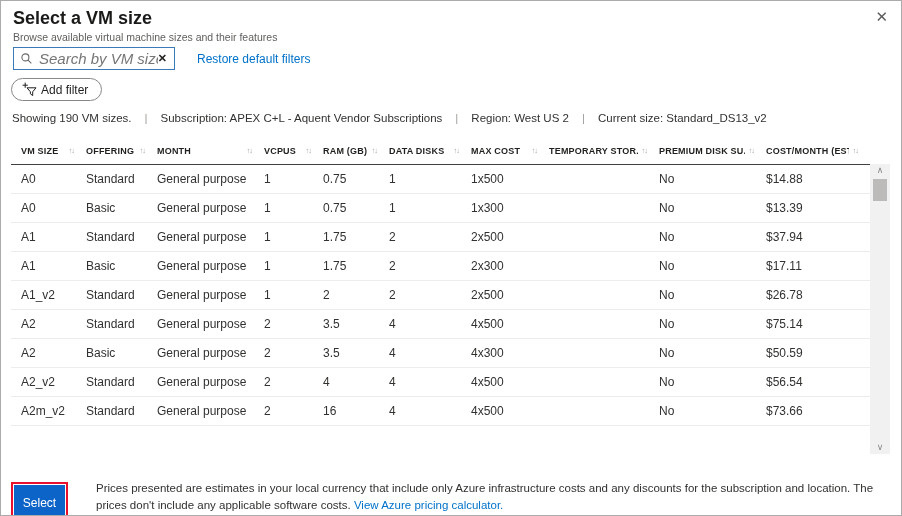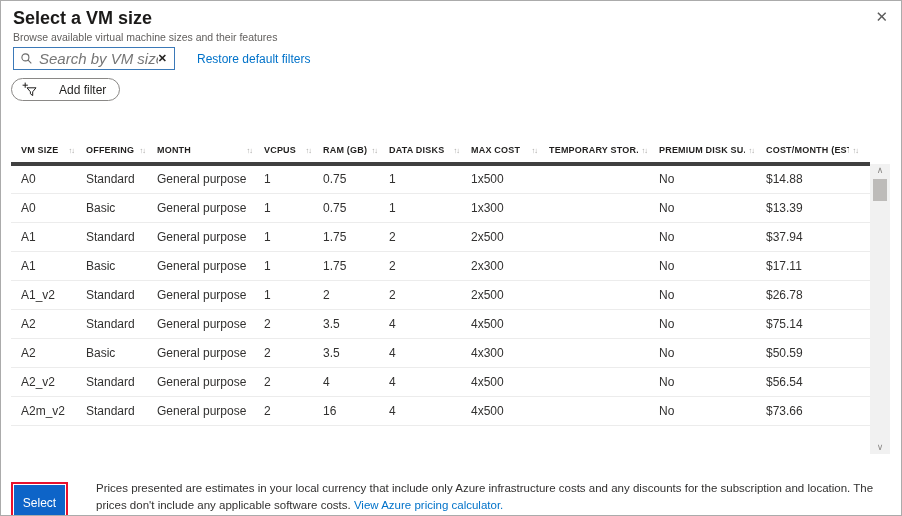--- a/index.html
+++ b/index.html
@@ -21,33 +21,33 @@
   .searchbox svg { flex:0 0 auto; margin-right:7px; }
   .searchbox input {
     flex:1 1 auto; min-width:0; border:none; outline:none; font-size:15px;
     font-family:"Liberation Sans", sans-serif; color:#323130; background:transparent;
   }
   .searchbox input::placeholder { font-style:italic; color:#767676; }
   .clear-x { font-size:11px; font-weight:700; color:#252423; cursor:pointer; line-height:1; }
   .restore-link { position:absolute; left:196px; top:51px; font-size:12px; color:#0072c9; text-decoration:none; cursor:pointer; }
   .add-filter {
     position:absolute; left:10px; top:77px; height:23px; display:inline-flex; align-items:center;
-    gap:22px; padding:0 13px 0 10px; border:1px solid #8a8886; border-radius:12px;
+    gap:4px; padding:0 13px 0 10px; border:1px solid #8a8886; border-radius:12px;
     background:#fff; font-size:12px; color:#201f1e; cursor:pointer;
   }
   
   .status-bar { position:absolute; left:11px; top:111px; font-size:11.5px; color:#323130; white-space:nowrap; }
   .status-bar .sep { color:#a19f9d; margin:0 13px; }
   
   table.vm {
     position:absolute; left:10px; top:137px; width:859px;
     border-collapse:collapse; table-layout:fixed;
   }
   table.vm th {
-    height:26px; border-bottom:4px solid #404040; font-size:9px; font-weight:700;
+    height:26px; border-bottom:1px solid #404040; font-size:9px; font-weight:700;
     color:#201f1e; letter-spacing:0.2px; text-align:left; vertical-align:middle;
   }
   .th-inner { display:flex; align-items:center; padding-right:12px; }
   th.first .th-inner, td.first { padding-left:10px; }
   .th-label { white-space:nowrap; overflow:hidden; }
   .sort { margin-left:auto; font-size:7.5px; color:#a19f9d; letter-spacing:-1px; padding-left:4px; cursor:pointer; }
   table.vm td {
     height:29px; border-bottom:1px solid #ececec; font-size:12px; color:#323130;
     vertical-align:middle; white-space:nowrap; overflow:hidden;
   }
@@ -91,20 +91,21 @@
   <a class="restore-link">Restore default filters</a>
 
   <div class="add-filter">
     <svg width="15" height="15" viewBox="0 0 15 15">
       <path d="M3.2 0.6 V5.8 M0.6 3.2 H5.8" stroke="#201f1e" stroke-width="1" fill="none"></path>
       <path d="M5 5.8 H14 L10.7 9.8 V13.6 L8.4 11.8 V9.8 Z" stroke="#201f1e" stroke-width="1" fill="none"></path>
     </svg>
     <span>Add filter</span>
   </div>
 
+  <div class="status-bar"><span>Showing 190 VM sizes.</span><span class="sep">|</span><span>Subscription: APEX C+L - Aquent Vendor Subscriptions</span><span class="sep">|</span><span>Region: West US 2</span><span class="sep">|</span><span>Current size: Standard_DS13_v2</span></div>
 
   <table class="vm">
     <colgroup>
       <col style="width:75px">
         <col style="width:71px">
         <col style="width:107px">
         <col style="width:59px">
       <col style="width:66px">
         <col style="width:82px">
         <col style="width:78px">

